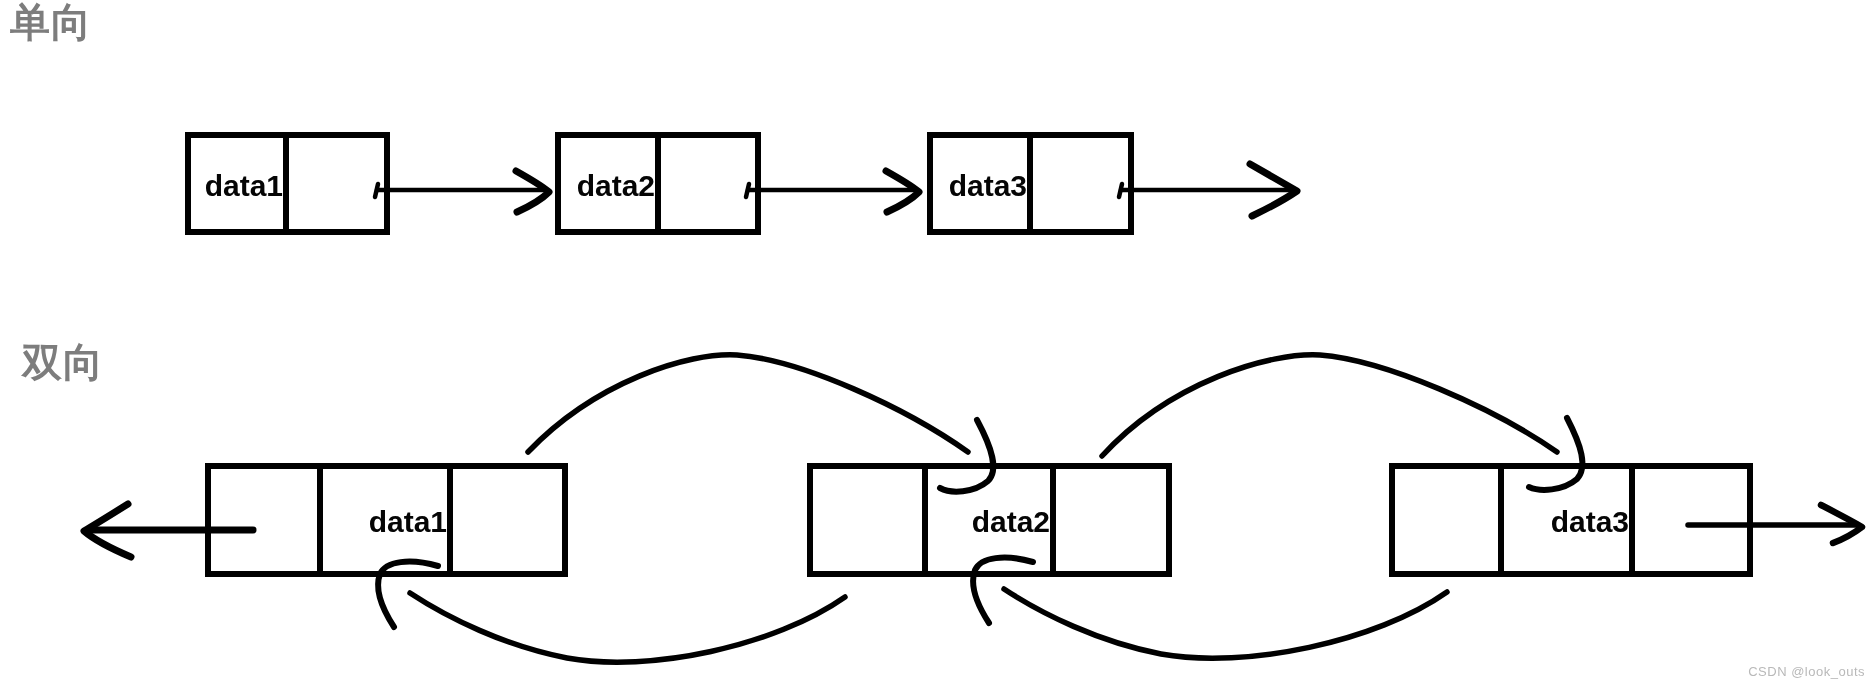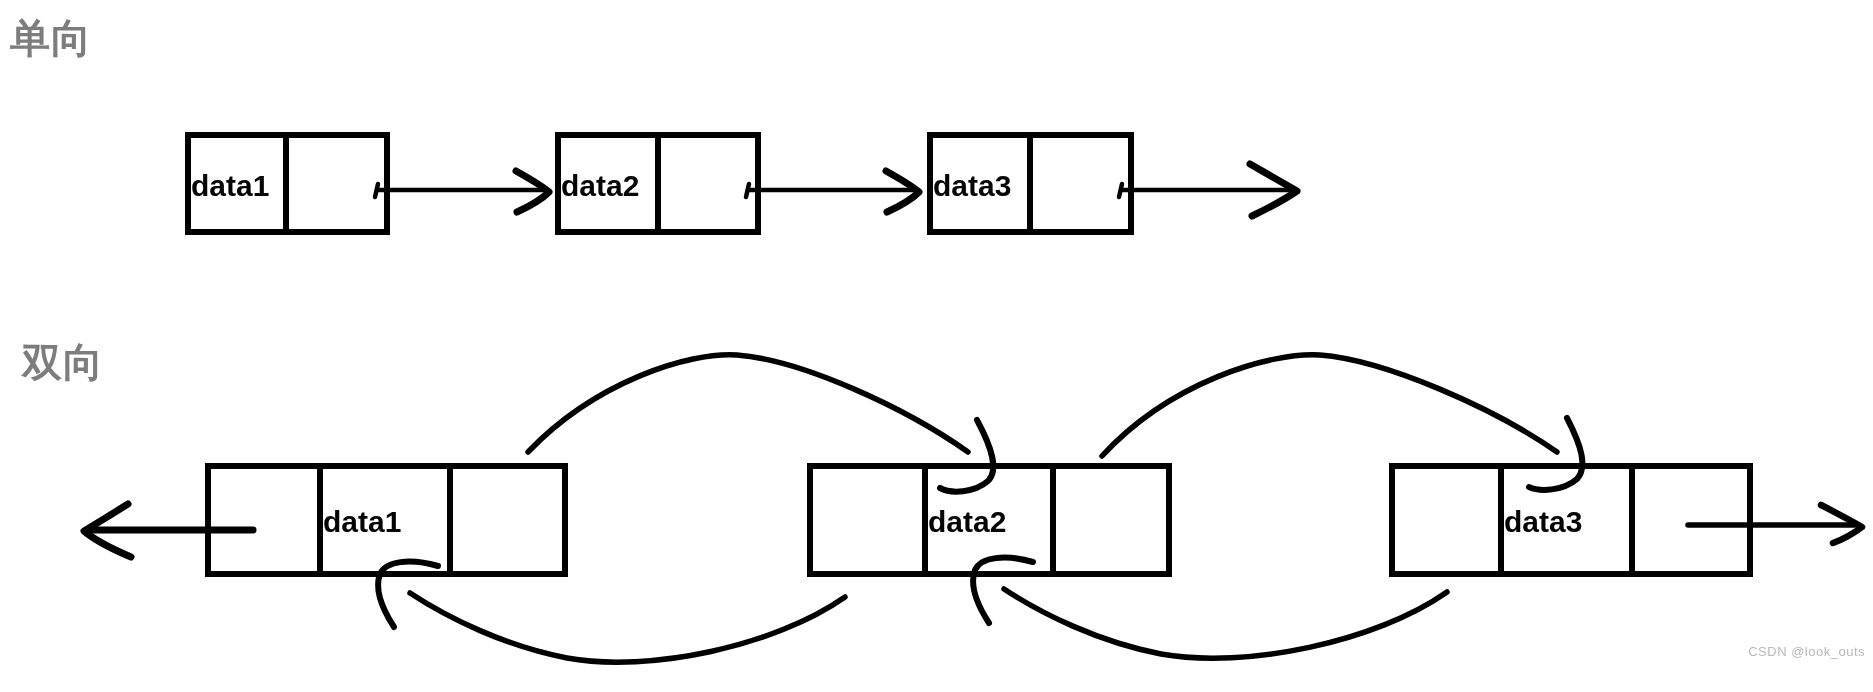--- a/index.html
+++ b/index.html
@@ -11,51 +11,51 @@
     overflow:hidden;
   }
   .arrows{position:absolute;left:0;top:0;width:1873px;height:692px;}
   .arrows path{fill:none;stroke:#000;stroke-linecap:round;stroke-linejoin:round;}
 
   .section-label{
     position:absolute;
     font-size:40px;font-weight:bold;color:#7d7d7d;
     line-height:1.1;letter-spacing:1px;
   }
-  #label-singly{left:10px;top:16px;}
+  #label-singly{left:10px;top:0;}
   #label-doubly{left:22px;top:340px;}
 
   .node{
     position:absolute;
     border:6px solid #000;
     display:flex;align-items:stretch;
     background:transparent;
     box-sizing:border-box;
   }
   .row1{top:132px;height:103px;}
   .row2{top:463px;height:114px;}
-  .cell{display:flex;align-items:center;justify-content:flex-start;box-sizing:border-box;}
+  .cell{display:flex;align-items:center;justify-content:flex-end;box-sizing:border-box;}
   .cell + .cell{border-left:6px solid #000;}
   .cell .val{
     font-size:30px;font-weight:bold;color:#050505;
     padding-top:4px;white-space:nowrap;
   }
 
   
   #s1{left:185px;width:205px;} #s1 .c1{width:92px;} #s1 .c2{flex:1;}
   #s2{left:555px;width:206px;} #s2 .c1{width:94px;} #s2 .c2{flex:1;}
   #s3{left:927px;width:207px;} #s3 .c1{width:94px;} #s3 .c2{flex:1;}
 
   
   #d1{left:205px;width:363px;} #d1 .c1{width:106px;} #d1 .c2{width:130px;} #d1 .c3{flex:1;}
   #d2{left:807px;width:365px;} #d2 .c1{width:109px;} #d2 .c2{width:128px;} #d2 .c3{flex:1;}
   #d3{left:1389px;width:364px;} #d3 .c1{width:103px;} #d3 .c2{width:131px;} #d3 .c3{flex:1;}
 
   .watermark{
-    position:absolute;right:8px;top:644px;
+    position:absolute;right:8px;top:664px;
     font-size:13px;color:#b9b9b9;letter-spacing:0.5px;
   }
 </style>
 </head>
 <body>
 
 <div class="canvas">
 
   <svg class="arrows" viewBox="0 0 1873 692" xmlns="http://www.w3.org/2000/svg">
 

